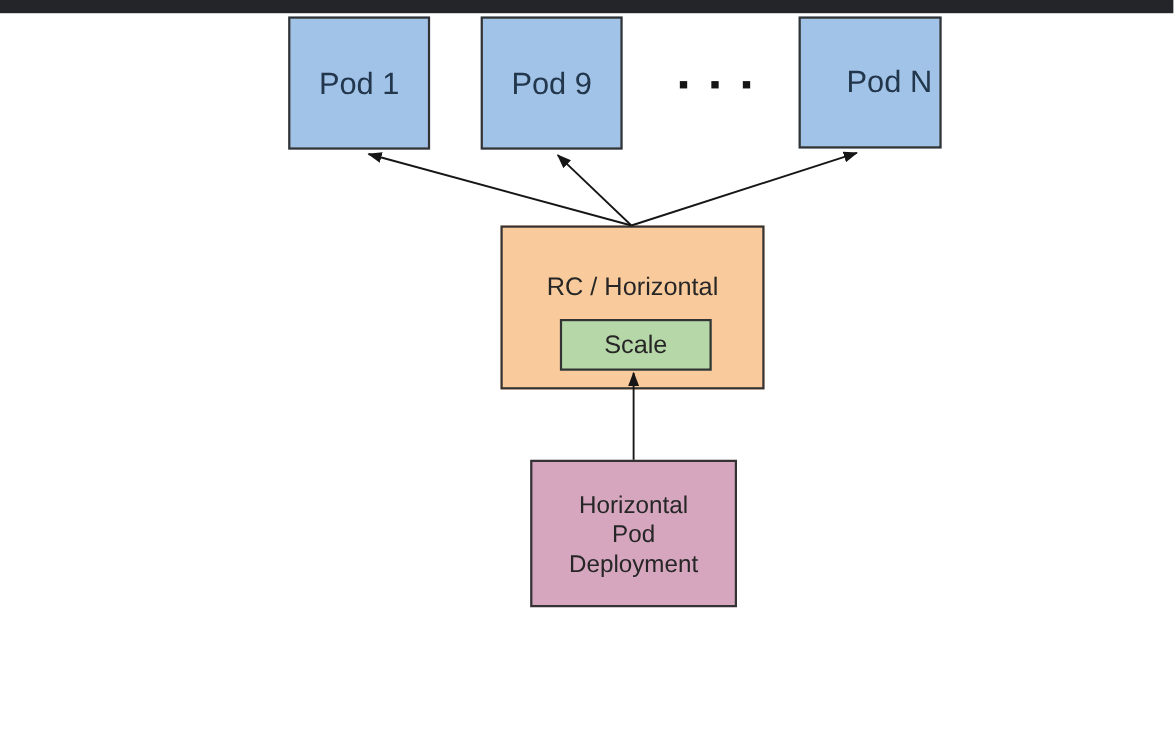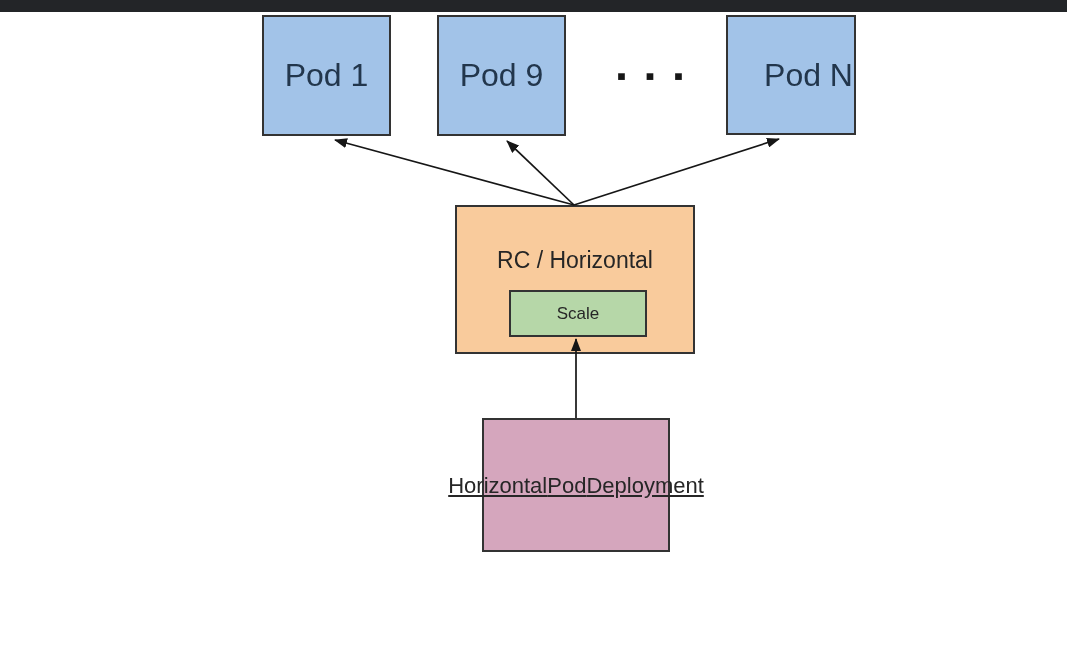--- a/index.html
+++ b/index.html
@@ -26,21 +26,21 @@
     box-sizing: border-box;
     border: 2px solid var(--border, #333333);
     display: flex;
     align-items: center;
     justify-content: center;
     text-align: center;
   }
   .pod {
     background: var(--pod-fill, #a2c3e8);
     color: var(--pod-text, #22364c);
-    font-size: 32px;
+    font-size: 28px;
     width: 129px;
     height: 121px;
     top: 15px;
   }
   .pod-1 { left: 262px; }
   .pod-2 { left: 437px; }
   .pod-n { left: 726px; top: 15px; width: 130px; height: 120px; padding-left: 35px; }
   .dots {
     position: absolute;
     left: 609px; top: 58px;
@@ -63,31 +63,30 @@
     font-size: 23px;
   }
   .rc-label {
     margin-top: 40px;
   }
   .scale {
     left: 52px; top: 83px;
     width: 138px; height: 47px;
     background: var(--scale-fill, #b6d7a8);
     color: var(--text, #27331f);
-    font-size: 17px;
+    font-size: 23px;
   }
   .hpa {
     left: 482px; top: 418px;
     width: 188px; height: 134px;
     background: var(--autoscaler-fill, #d5a6bd);
     color: var(--text, #231a20);
-    flex-direction: row;
+    flex-direction: column;
     font-size: 22px;
     line-height: 27px;
-    text-decoration: underline;
   }
   .arrows {
     position: absolute;
     left: 0; top: 0;
     width: 1067px;
     height: 663px;
     pointer-events: none;
   }
   .connector {
     stroke: var(--arrow, #161616);

